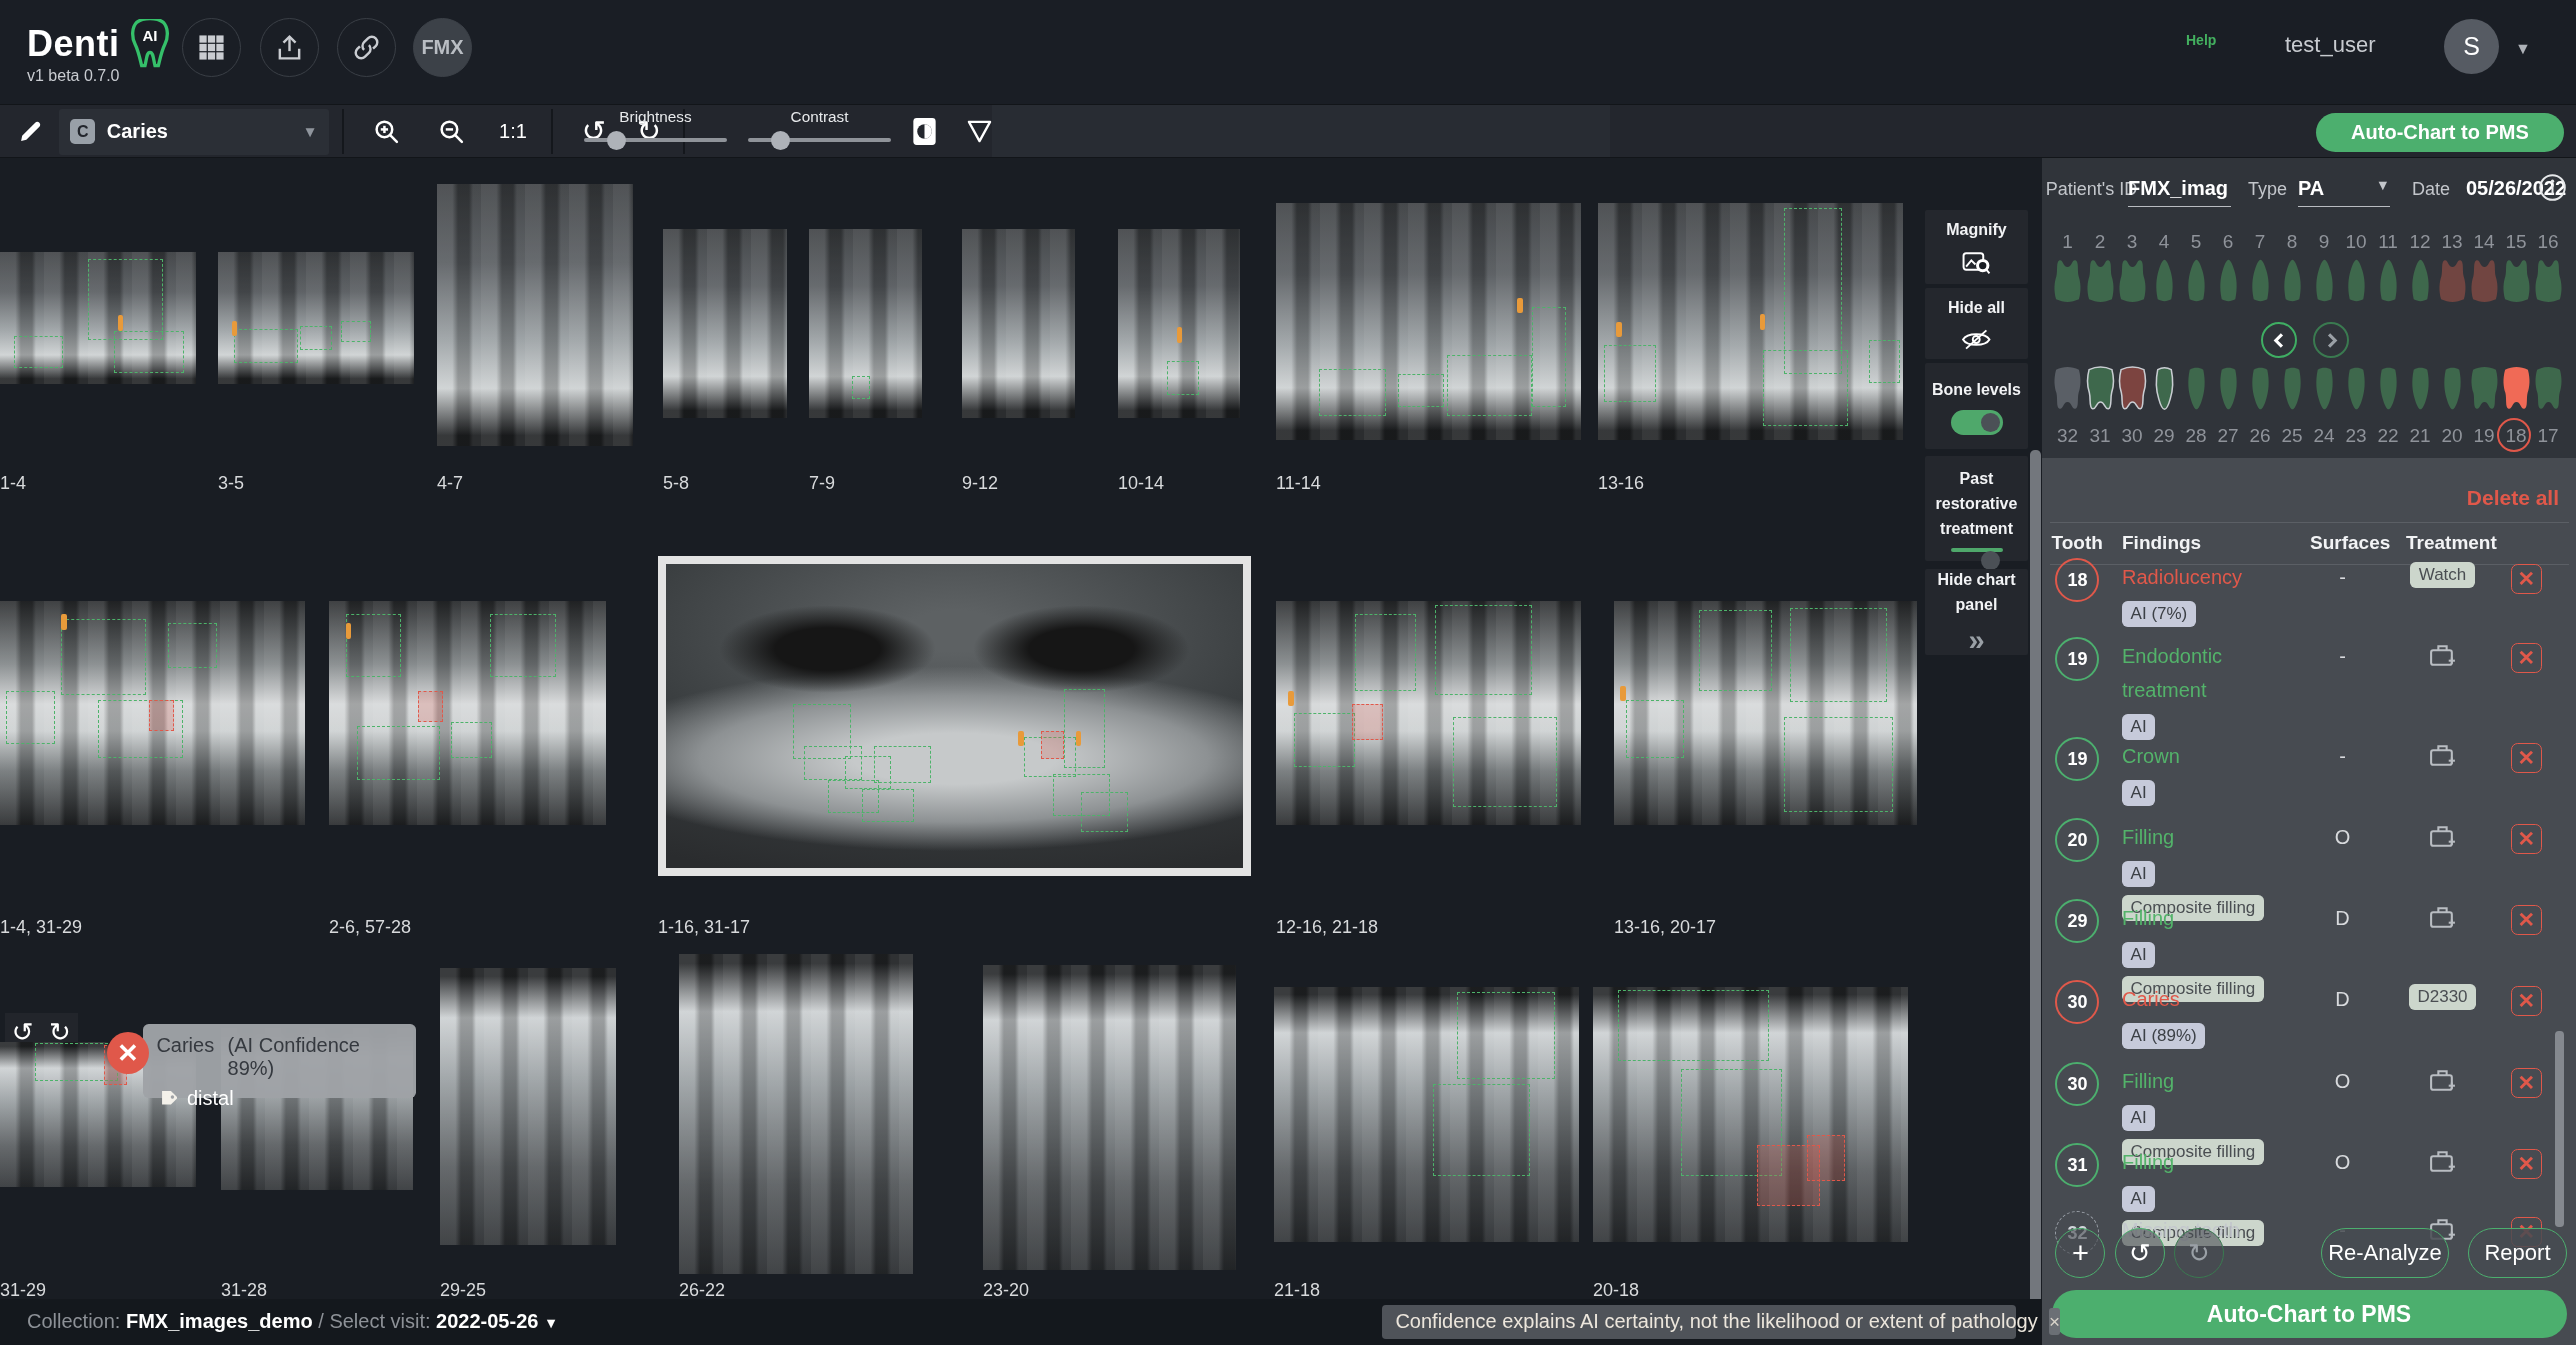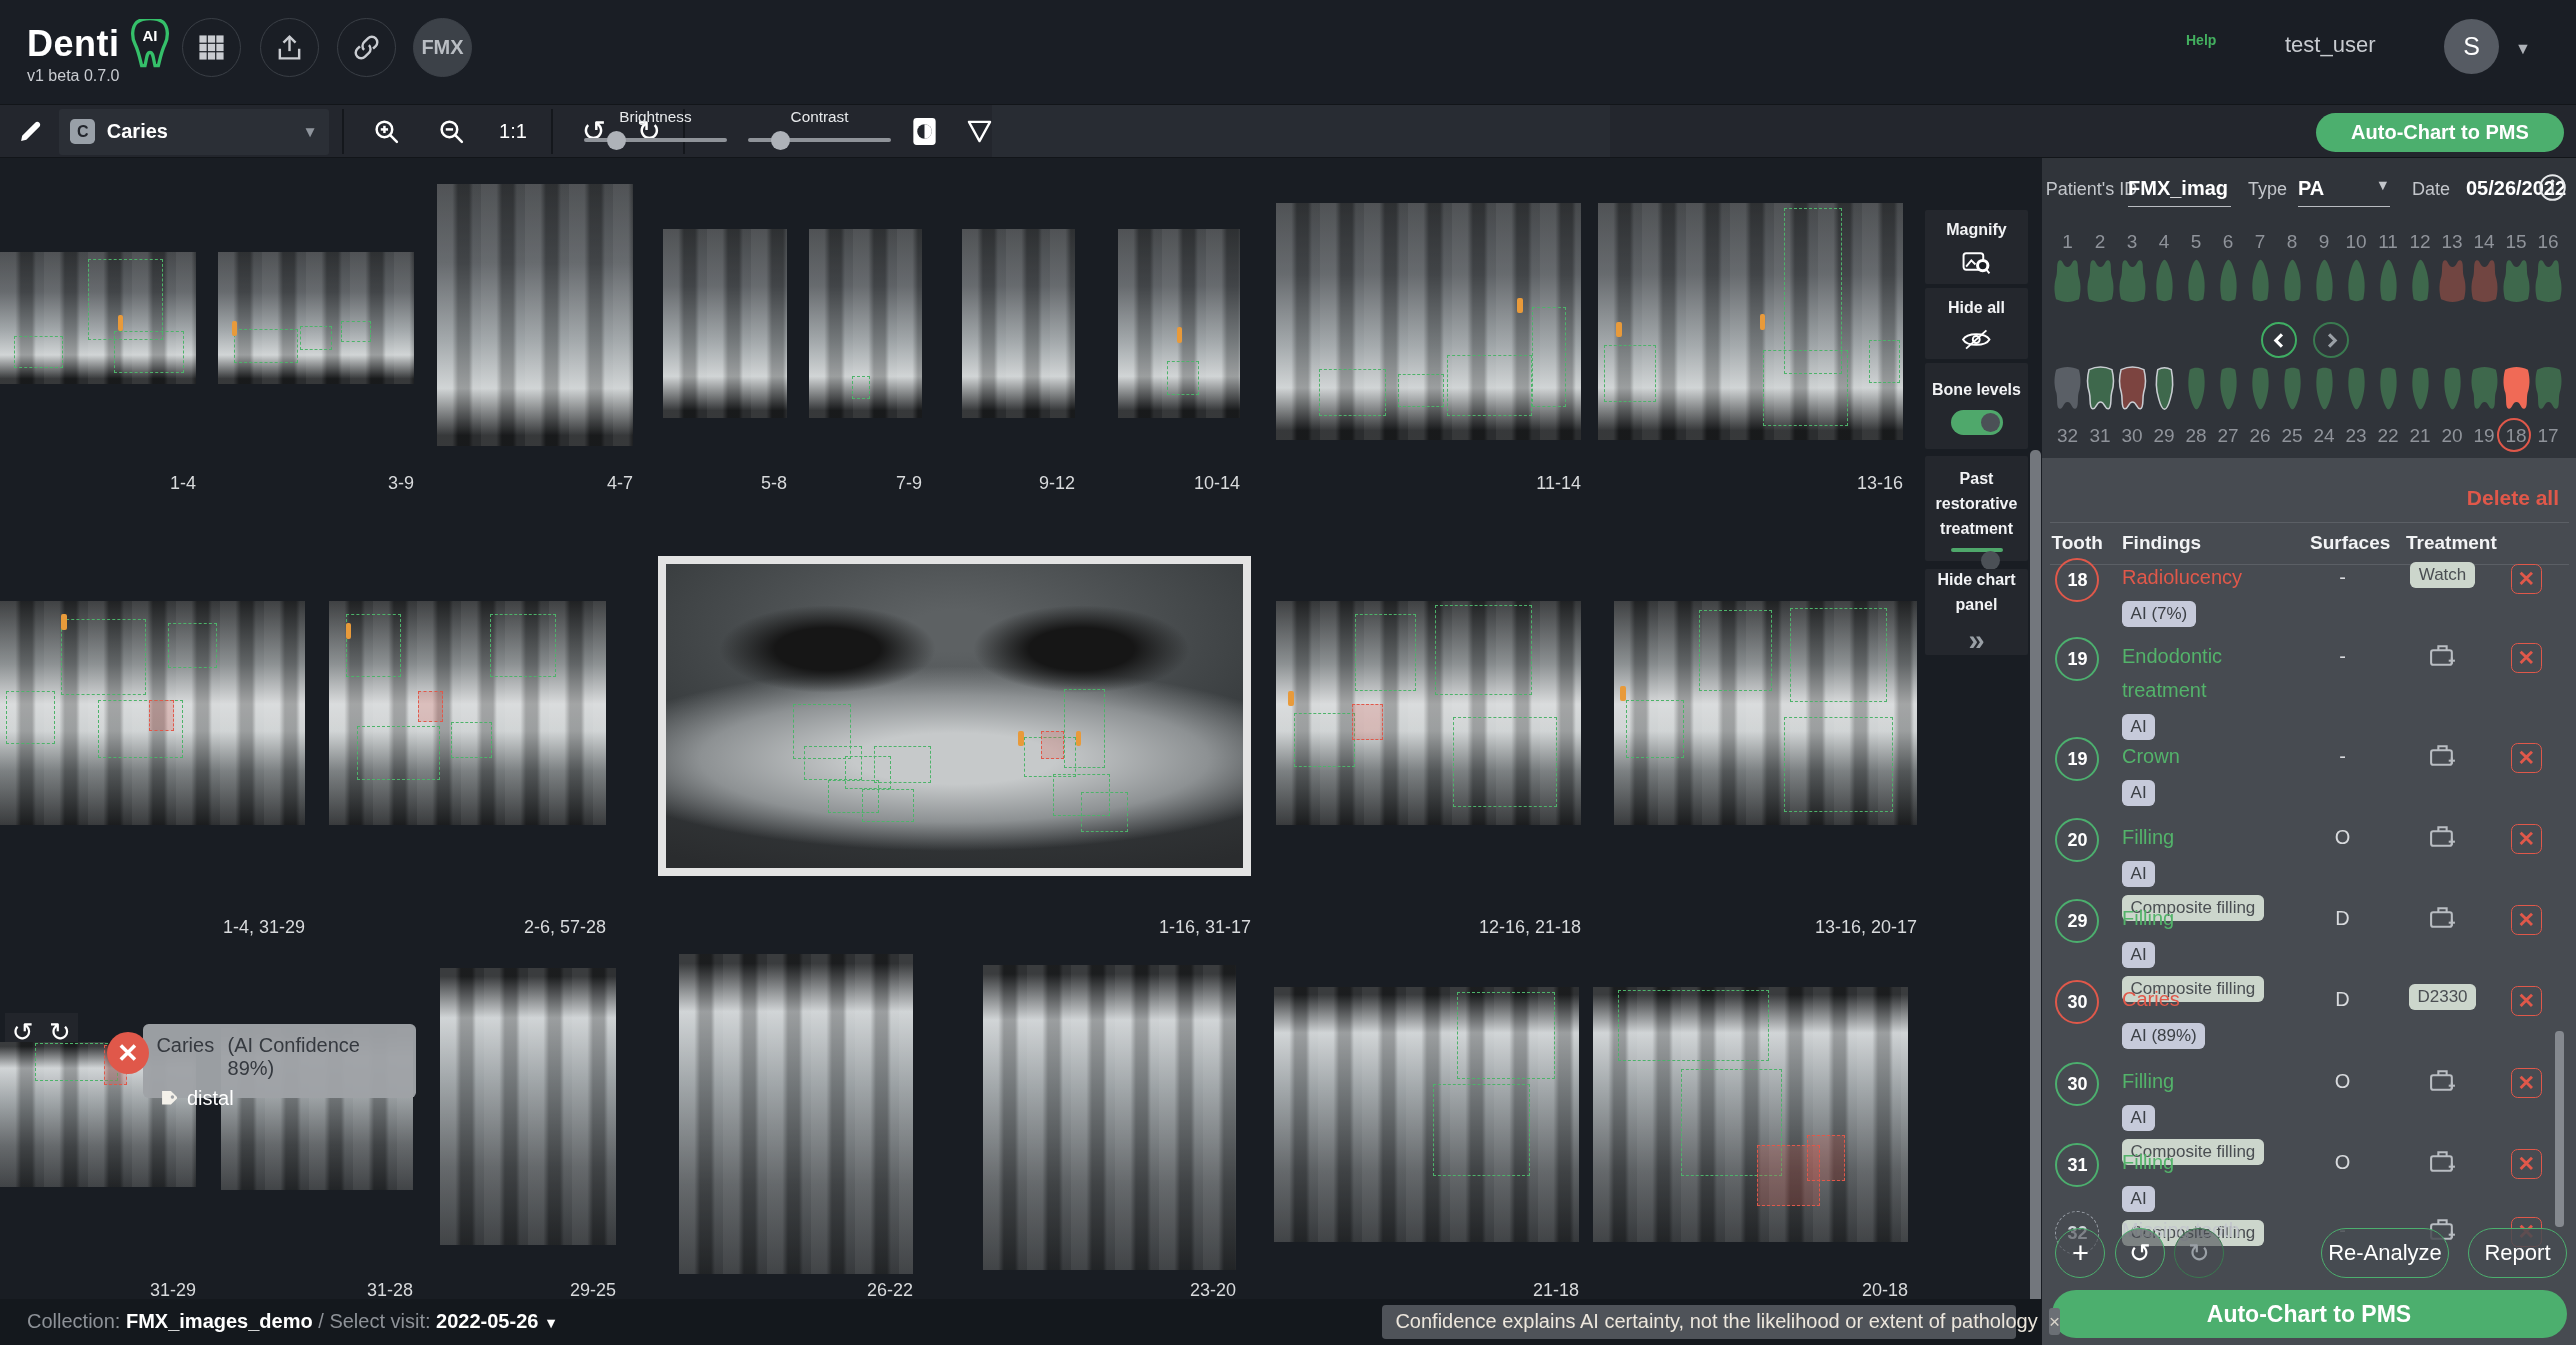--- a/index.html
+++ b/index.html
@@ -50,21 +50,21 @@
   .xv-bw  { background:linear-gradient(180deg,#2a2c2e 0%,#7f8486 28%,#d6d8d9 46%,#ccd0d1 58%,#6d7274 76%,#232527 100%); }
   .xv-low { background:linear-gradient(180deg,#242628 3%,#ccd0d2 18%,#989ea1 40%,#54585b 72%,#2c2f32 100%); }
   .pano { position:absolute; border:8.6px solid #e3e3e3; background:
       radial-gradient(ellipse 26% 20% at 28% 28%, #161616 35%, rgba(22,22,22,0) 72%),
       radial-gradient(ellipse 26% 20% at 72% 28%, #161616 35%, rgba(22,22,22,0) 72%),
       radial-gradient(ellipse 80% 38% at 50% 64%, #c6c9ca 22%, #8d9193 55%, rgba(60,64,66,0) 80%),
       radial-gradient(ellipse 100% 85% at 50% 22%, #5d6163 8%, #3b3f41 55%, #2a2c2e 100%), #333; }
   .ann { position:absolute; border:1.9px dashed #4db36a; }
   .ann.red { border:1.9px dashed #e0584a; background:rgba(224,88,74,.22); }
   .tick { position:absolute; width:5.7px; height:15.3px; background:#e89a3a; border-radius:1.9px; }
-  .thumb-label { position:absolute; color:#d8dadc; font-size:18px; text-align:right; }
+  .thumb-label { position:absolute; color:#d8dadc; font-size:18px; text-align:left; }
 
   .rotate-box { position:absolute; left:4.8px; top:855px; width:73px; height:38px; background:#22252b;
     display:flex; align-items:center; justify-content:center; gap:15.3px; color:#fff; font-size:26px; }
   .finding-x { position:absolute; left:107px; top:874px; width:42px; height:42px; border-radius:50%;
     background:#e0584a; color:#fff; font-size:26px; font-weight:bold; display:flex; align-items:center; justify-content:center; cursor:pointer; z-index:6; }
   .tooltip { position:absolute; left:143px; top:866px; width:273px; height:74px; background:rgba(159,162,166,.97);
     border-radius:5.7px; padding:9.5px 13.4px; z-index:5; }
   .tt-line1 { color:#35393f; font-size:20px; display:flex; gap:13.4px; }
   .tt-line2 { color:#fff; font-size:20px; margin-top:7.6px; display:flex; align-items:center; gap:9.5px; }
 
@@ -294,21 +294,21 @@
         <div class="ann" style="left: 58%; top: 60%; width: 36%; height: 32%;"></div>
         <div class="tick" style="left: 60%; top: 48%;"></div>
       </div>
       <div class="thumb-label" style="left: 0px; top: 315px; width: 196px;">1-4</div>
       <div class="xray xv-up" style="left: 218px; top: 94px; width: 196px; height: 132px;">
         <div class="ann" style="left: 8%; top: 58%; width: 33%; height: 26%;"></div>
         <div class="ann" style="left: 42%; top: 56%; width: 16%; height: 18%;"></div>
         <div class="ann" style="left: 63%; top: 52%; width: 15%; height: 16%;"></div>
         <div class="tick" style="left: 7%; top: 52%;"></div>
       </div>
-      <div class="thumb-label" style="left: 218px; top: 315px; width: 196px;">3-9</div>
+      <div class="thumb-label" style="left: 218px; top: 315px; width: 196px;">3-5</div>
       <div class="xray xv-up" style="left: 437px; top: 26px; width: 196px; height: 262px;"></div>
       <div class="thumb-label" style="left: 437px; top: 315px; width: 196px;">4-7</div>
       <div class="xray xv-up" style="left: 663px; top: 71px; width: 124px; height: 189px;"></div>
       <div class="thumb-label" style="left: 663px; top: 315px; width: 124px;">5-8</div>
       <div class="xray xv-up" style="left: 809px; top: 71px; width: 113px; height: 189px;">
         <div class="ann" style="left: 38%; top: 78%; width: 16%; height: 12%;"></div>
       </div>
       <div class="thumb-label" style="left: 809px; top: 315px; width: 113px;">7-9</div>
       <div class="xray xv-up" style="left: 962px; top: 71px; width: 113px; height: 189px;"></div>
       <div class="thumb-label" style="left: 962px; top: 315px; width: 113px;">9-12</div>

